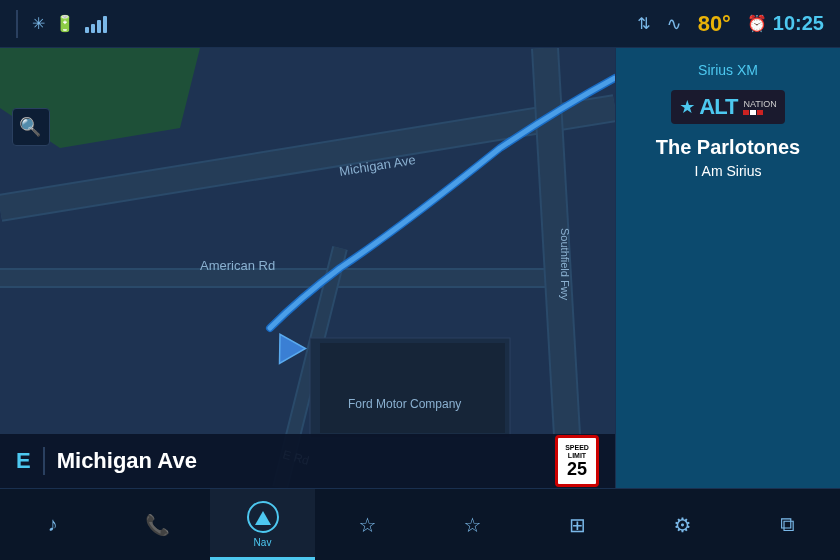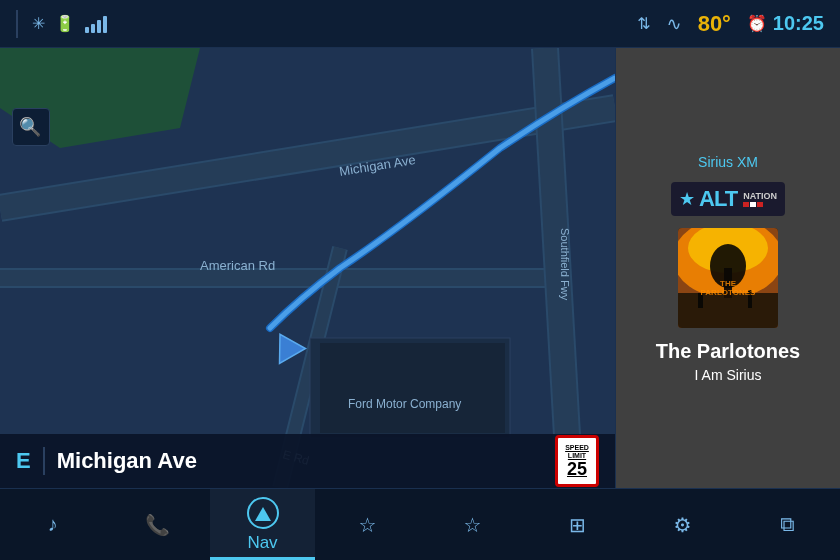--- a/index.html
+++ b/index.html
@@ -146,21 +146,20 @@
       background: white;
       border: 3px solid #cc0000;
       border-radius: 4px;
       width: 44px;
       height: 52px;
       display: flex;
       flex-direction: column;
       align-items: center;
       justify-content: center;
       color: black;
-      text-decoration: underline;
     }
     .speed-limit-label {
       font-size: 7px;
       font-weight: bold;
       color: black;
       text-align: center;
       line-height: 1.1;
     }
     .speed-limit-number {
       font-size: 18px;
@@ -169,28 +168,27 @@
       line-height: 1;
     }
 
     
     #right-panel {
       position: absolute;
       top: 48px;
       left: 615px;
       right: 0;
       bottom: 72px;
-      background: #404040;
+      background: #0c4a6e;
       display: flex;
       flex-direction: column;
       align-items: center;
       padding: 14px 10px;
       gap: 12px;
       border-left: 1px solid #1a3050;
-      justify-content: center;
     }
     .sirius-label {
       color: #4dc8f0;
       font-size: 14px;
       font-weight: normal;
     }
     .alt-nation-logo {
       background: #1a1a2e;
       border-radius: 4px;
       padding: 4px 8px;
@@ -269,21 +267,21 @@
       bottom: 0;
       left: 0; right: 0;
       height: 3px;
       background: #4dc8f0;
     }
     .nav-icon {
       font-size: 20px;
       color: #7ab8e8;
     }
     .nav-label {
-      font-size: 17px;
+      font-size: 10px;
       color: #4dc8f0;
     }
     .nav-item:not(.active) .nav-label {
       display: none;
     }
 
     
     .nav-circle {
       width: 32px;
       height: 32px;
@@ -377,50 +375,29 @@
   </div>
 </div>
 
 <div id="right-panel">
   <span class="sirius-label">Sirius XM</span>
 
   <div class="alt-nation-logo">
     <span class="alt-star">★</span>
     <span class="alt-text">ALT</span>
     <div style="display:flex; flex-direction:column; margin-left:2px;">
-      <span style="font-size:9px; color:#ccc; font-weight:bold;">NATION</span>
+      <span style="font-size:9px; color:#ccc; font-weight:normal;">NATION</span>
       <div style="display:flex; gap:1px; margin-top:1px;">
         <span style="background:#cc2222; width:6px; height:5px; display:inline-block;"></span>
         <span style="background:white; width:6px; height:5px; display:inline-block;"></span>
         <span style="background:#cc2222; width:6px; height:5px; display:inline-block;"></span>
       </div>
     </div>
   </div>
 
-  <div class="album-art">
-    <svg viewBox="0 0 100 100" class="album-art-svg">
-
-      <rect width="100" height="100" fill="#8B4513"></rect>
-
-      <ellipse cx="50" cy="30" rx="55" ry="40" fill="#ff8c00" opacity="0.8"></ellipse>
-      <ellipse cx="50" cy="20" rx="40" ry="25" fill="#ffd700" opacity="0.6"></ellipse>
-
-      <rect x="0" y="65" width="100" height="35" fill="#2a1a08"></rect>
-
-      <rect x="46" y="40" width="8" height="30" fill="#1a0e04"></rect>
-
-      <ellipse cx="50" cy="38" rx="18" ry="22" fill="#0a0804" opacity="0.9"></ellipse>
-
-      <rect x="20" y="65" width="5" height="15" fill="#0a0804"></rect>
-      <rect x="70" y="62" width="4" height="18" fill="#0a0804"></rect>
-
-      <text x="50" y="58" fill="rgba(255,140,0,0.8)" font-size="8" text-anchor="middle" font-family="Arial" font-weight="bold">THE</text>
-      <text x="50" y="67" fill="rgba(255,140,0,0.8)" font-size="8" text-anchor="middle" font-family="Arial" font-weight="bold">PARLOTONES</text>
-    </svg>
-  </div>
 
   <span class="artist-name">The Parlotones</span>
   <span class="song-name">I Am Sirius</span>
 </div>
 
 <div id="nav-bar">
 
   <div class="nav-item">
     <span class="nav-icon">♪</span>
   </div>

